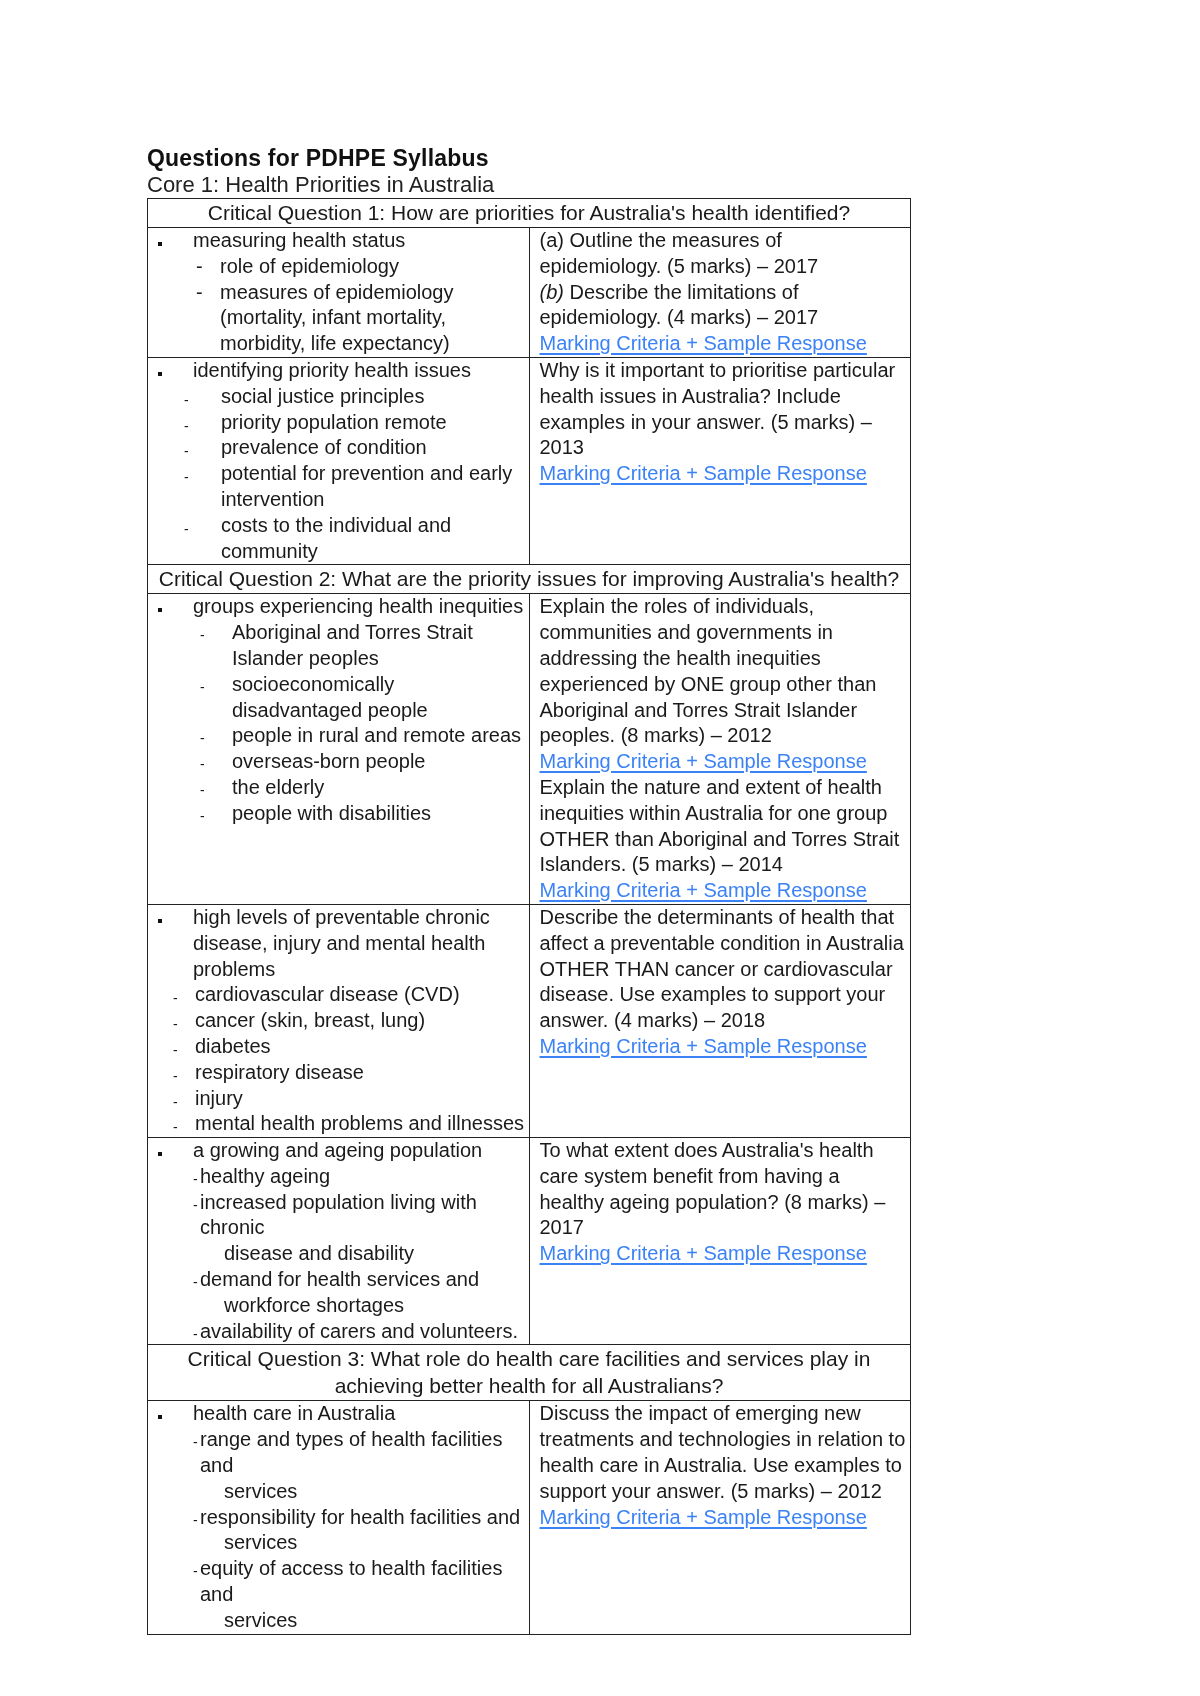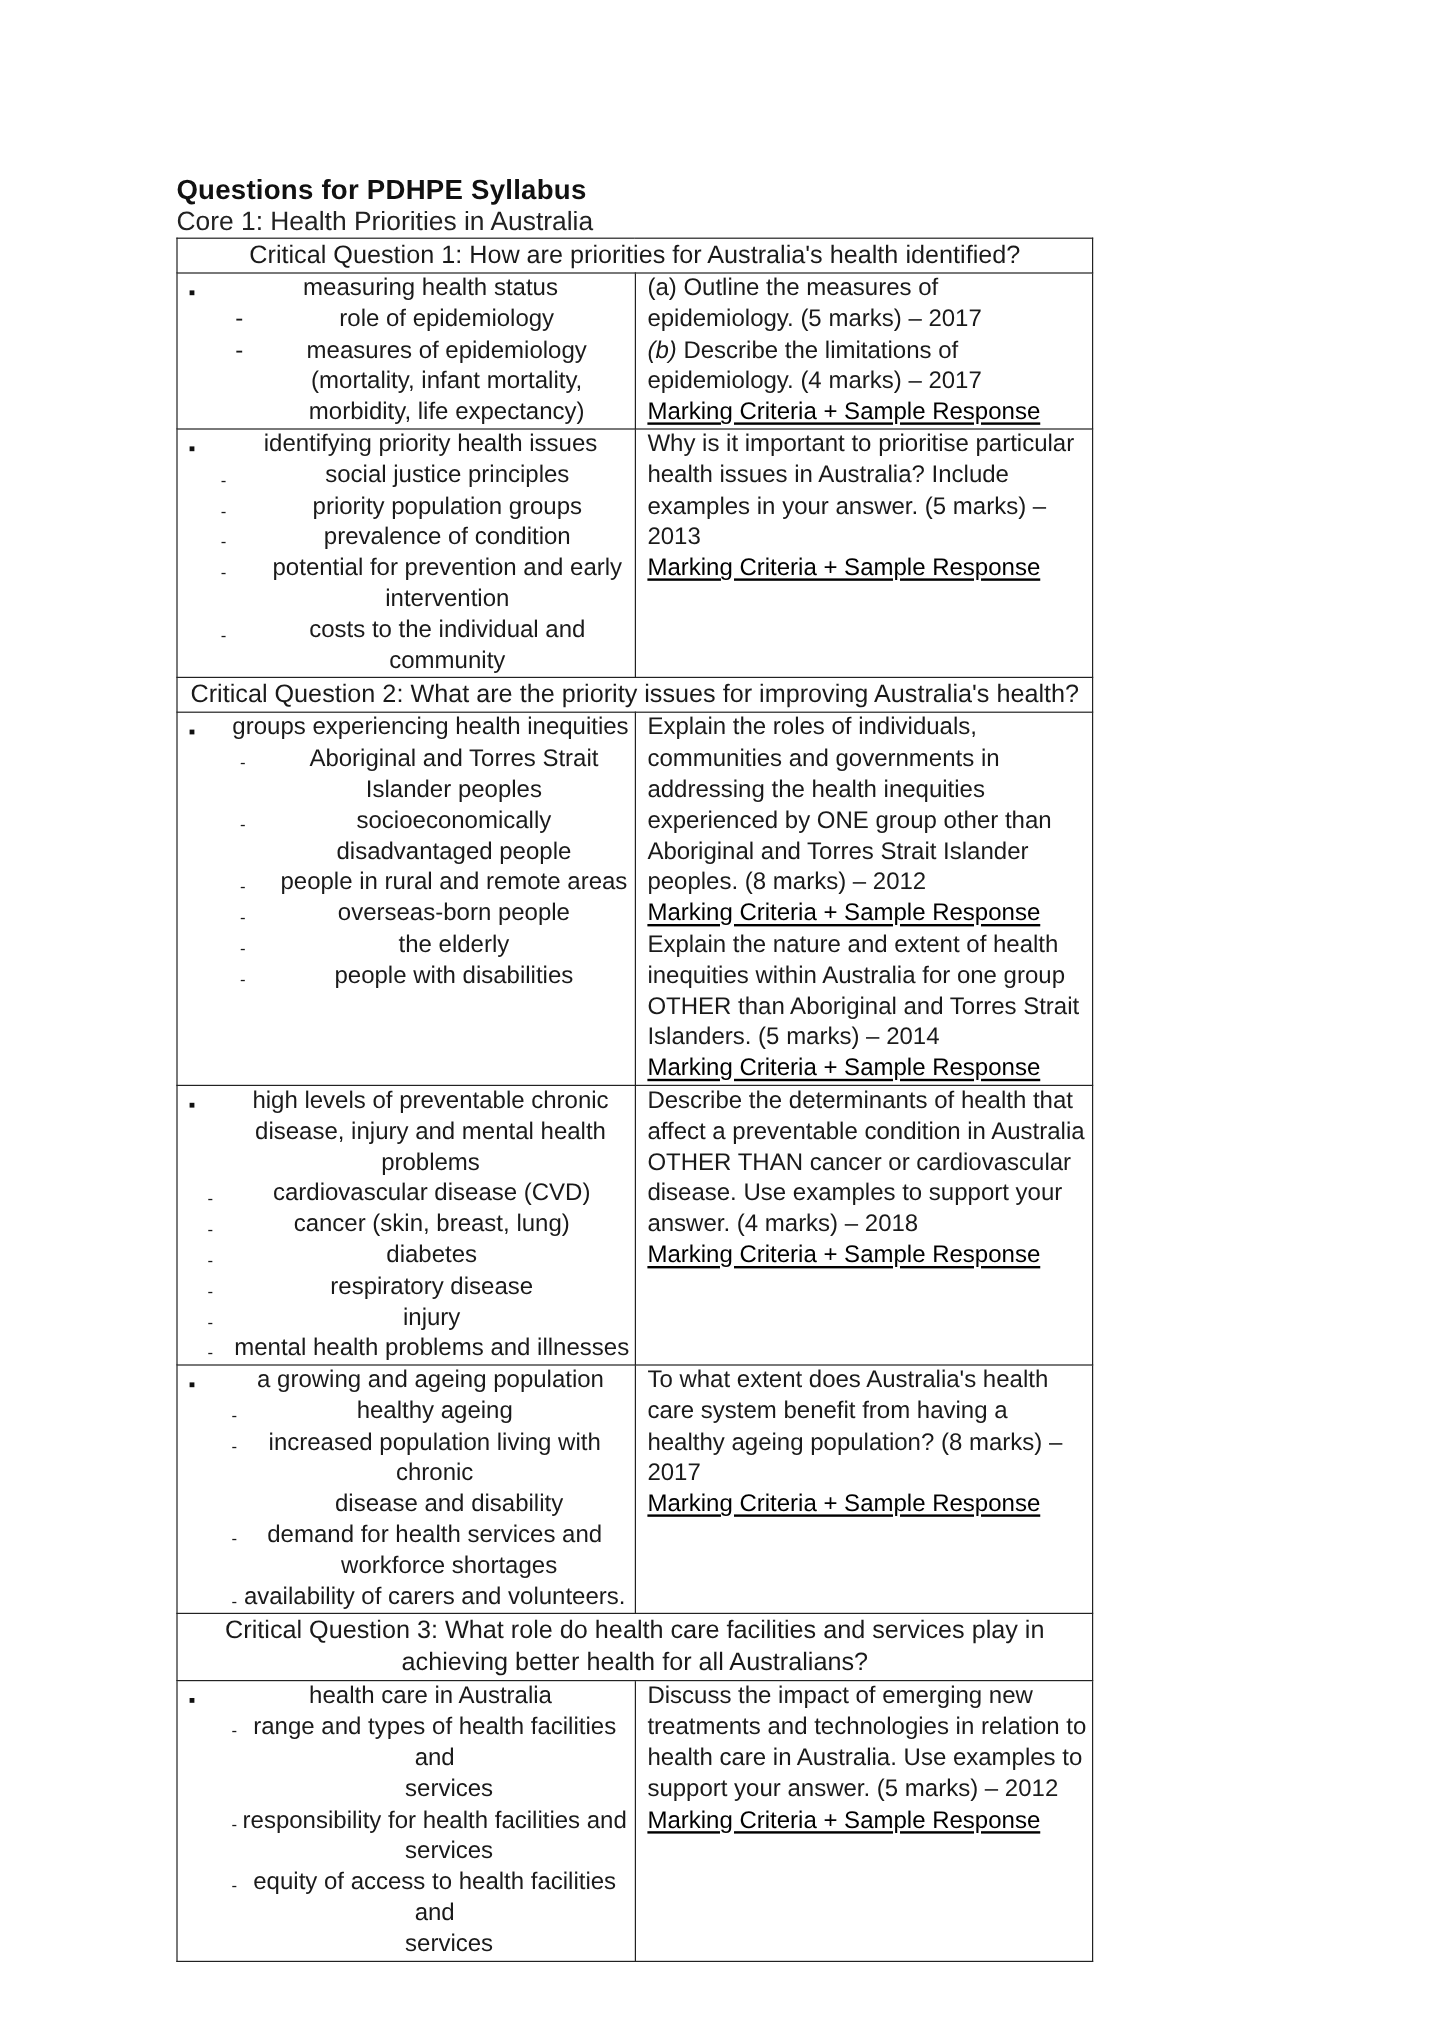--- a/index.html
+++ b/index.html
@@ -12,41 +12,41 @@
     font-family: Liberation Sans, sans-serif; font-size: 23px; color: #111;
     margin: 0; line-height: 30px; letter-spacing: 0.2px;
   }
   .doc-subtitle { font-size: 22px; line-height: 24px; margin: 0 0 1px 0; color: #222; }
   table.syllabus {
     width: 764px; border-collapse: collapse; table-layout: fixed;
     font-size: 20px; line-height: 25.8px; color: #1a1a1a;
   }
   table.syllabus td { border: 1.6px solid #222; vertical-align: top; padding: 0; }
   td.cq-header { text-align: center; font-size: 21px; line-height: 27px; padding: 0 6px 1px 6px !important; }
-  td.left { width: 457px; padding: 0 4px 0 0 !important; text-align: center; }
+  td.left { width: 457px; padding: 0 4px 0 0 !important; }
   td.right { padding: 0 4px 0 10px !important; }
   .bullet { position: relative; padding-left: 45px; }
   .bullet::before {
     content: ""; position: absolute; left: 10px; top: 14px;
     width: 4px; height: 4px; background: #111;
   }
   .sub { position: relative; }
   .sub .mark { position: absolute; }
   .style-a .sub { padding-left: 72px; }
   .style-a .sub .mark { left: 48px; top: 0; }
   .style-b .sub { padding-left: 73px; }
   .style-b .sub .mark { left: 36px; top: 4px; font-size: 14px; }
   .style-c .sub { padding-left: 84px; text-indent: 0; }
   .style-c .sub .mark { left: 52px; top: 3px; font-size: 14px; }
   .style-d .sub { padding-left: 47px; }
   .style-d .sub .mark { left: 25px; top: 4px; font-size: 14px; }
   .style-e .sub { padding-left: 52px; }
   .style-e .sub .mark { left: 45px; top: 3px; font-size: 14px; }
   .style-e .sub .cont { padding-left: 26px; display: block; margin-left: -2px; }
-  .q-link { color: #000000; text-decoration: underline; text-underline-offset: 3px; cursor: pointer; display: inline-block; }
+  .q-link { color: #3b82f6; text-decoration: underline; text-underline-offset: 3px; cursor: pointer; display: inline-block; }
   .q-text em { font-style: italic; }
 </style>
 </head>
 <body>
 
 <div class="page">
   <h1 class="doc-title">Questions for PDHPE Syllabus</h1>
   <p class="doc-subtitle">Core 1: Health Priorities in Australia</p>
 
   <table class="syllabus">
@@ -66,21 +66,21 @@
         <div class="q-text"><span>(a)</span><span> Outline the measures of epidemiology. (5 marks) – 2017</span></div>
         <div class="q-text"><em>(b)</em><span> Describe the limitations of epidemiology. (4 marks) – 2017</span></div>
         <a class="q-link">Marking Criteria + Sample Response</a>
       </td>
     </tr>
 
     <tr>
       <td class="left style-b">
         <div class="bullet">identifying priority health issues</div>
         <div class="sub"><span class="mark">-</span><span>social justice principles</span></div>
-        <div class="sub"><span class="mark">-</span><span>priority population groups</span></div>
+        <div class="sub"><span class="mark">-</span><span>priority population remote</span></div>
         <div class="sub"><span class="mark">-</span><span>prevalence of condition</span></div>
         <div class="sub"><span class="mark">-</span><span>potential for prevention and early intervention</span></div>
         <div class="sub"><span class="mark">-</span><span>costs to the individual and community</span></div>
       </td>
       <td class="right">
         <div class="q-text">Why is it important to prioritise particular health issues in Australia? Include examples in your answer. (5 marks) – 2013</div>
         <a class="q-link">Marking Criteria + Sample Response</a>
       </td>
     </tr>
 

